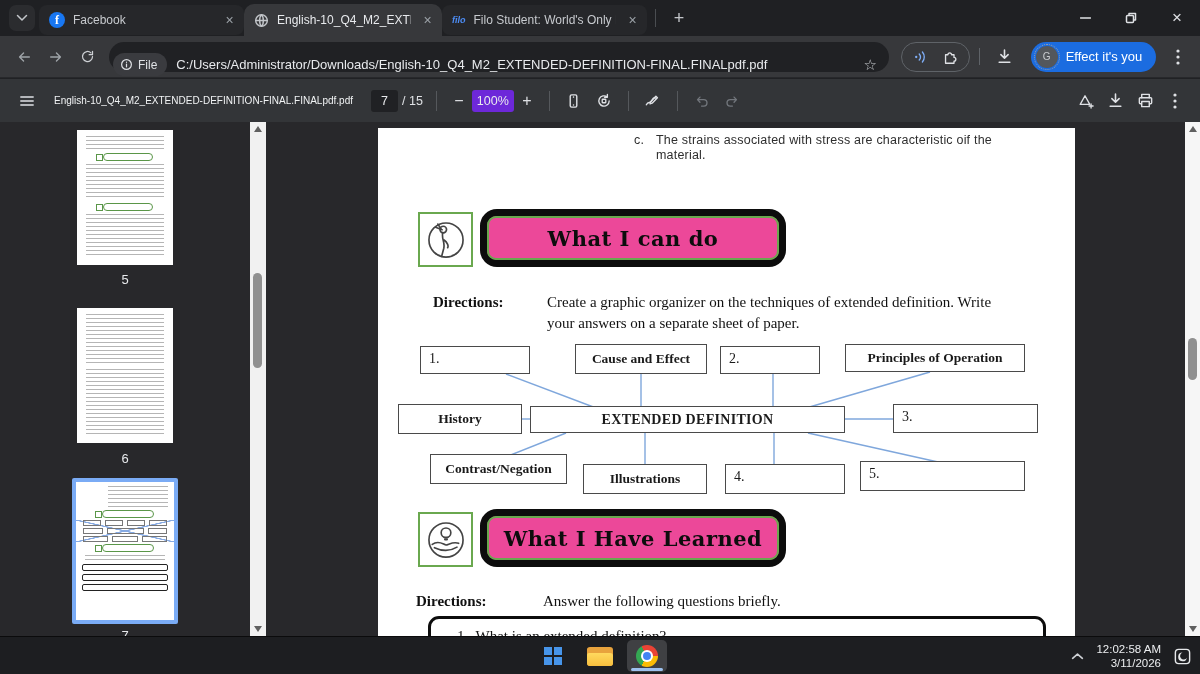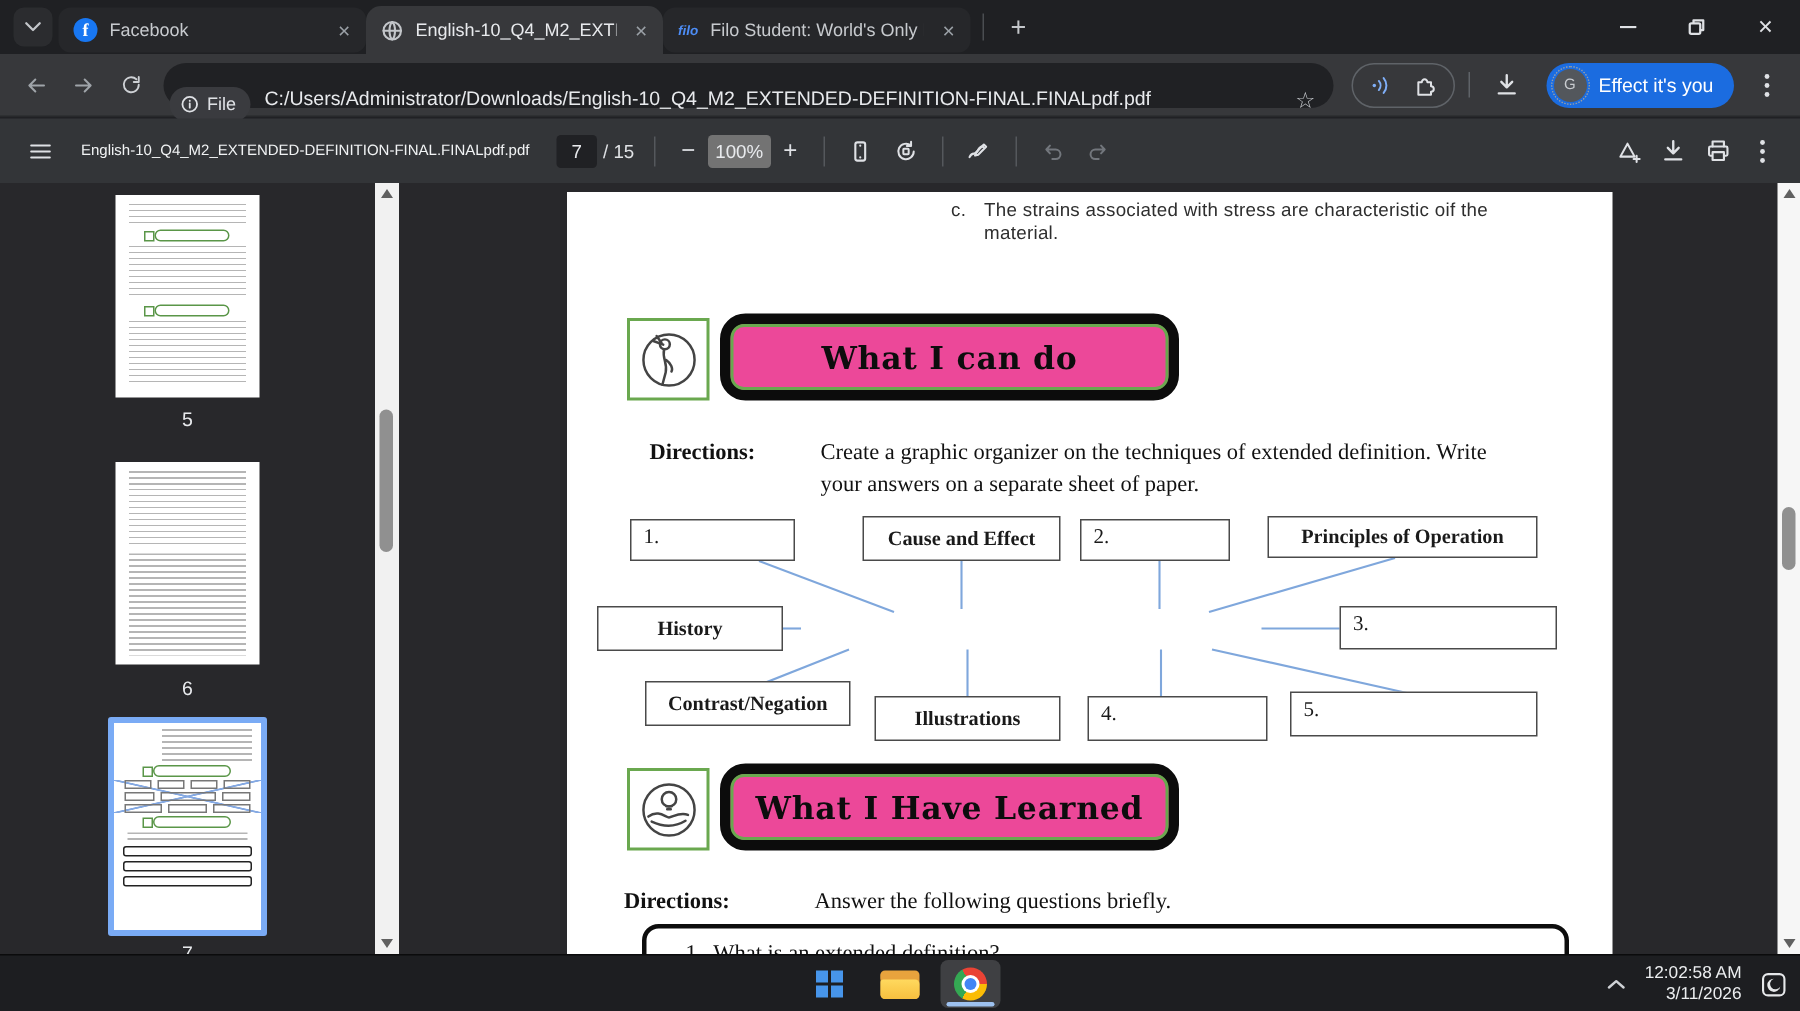--- a/index.html
+++ b/index.html
@@ -29,21 +29,21 @@
   .tabsep{width:1px;height:18px;background:#4a4d51;margin-left:8px;}
   .win-controls{margin-left:auto;display:flex;height:36px;}
   .win-btn{width:46px;height:36px;display:flex;align-items:center;justify-content:center;color:#dfe1e5;font-size:14px;}
 
   
   .omnibox-row{position:absolute;top:36px;left:0;right:0;height:42px;background:#37383b;display:flex;
     align-items:center;padding:0 8px;border-bottom:1px solid #27282b;}
   .nav-btn{width:32px;height:32px;border-radius:50%;display:flex;align-items:center;justify-content:center;color:#9fa4a9;}
   .nav-btn.lit{color:#cdd0d4;}
   .url-pill{width:788px;height:30px;margin-left:6px;background:#202124;border-radius:15px;display:flex;
-    align-items:flex-start;padding:16px 8px 0 4px;}
+    align-items:center;padding:16px 8px 0 4px;}
   .file-chip{display:flex;align-items:center;gap:5px;background:#3a3b3f;border-radius:12px;height:23px;
     padding:0 10px 0 7px;color:#dfe1e5;font-size:12px;flex:0 0 auto;}
   .url-text{flex:1;color:#e8eaed;font-size:13px;margin-left:9px;white-space:nowrap;overflow:hidden;}
   .star-btn{color:#c3c6ca;font-size:15px;padding:0 4px;}
   .ext-capsule{height:30px;border:1px solid #5f6368;border-radius:15px;display:flex;align-items:center;
     gap:13px;padding:0 11px;margin-left:12px;color:#dfe1e5;}
   .vsep{width:1px;height:17px;background:#5f6368;margin:0 9px;}
   .omni-ic{color:#dfe1e5;}
   .verify-btn{height:30px;border-radius:15px;background:#1b6ce0;color:#fff;font-size:13px;display:flex;
     align-items:center;gap:8px;padding:0 14px 0 5px;margin-left:10px;white-space:nowrap;}
@@ -52,21 +52,21 @@
   .menu-dots{width:28px;height:28px;display:flex;align-items:center;justify-content:center;color:#dfe1e5;margin-left:8px;}
 
   
   .pdfbar{position:absolute;top:79px;left:0;right:0;height:43px;background:#333538;display:flex;
     align-items:center;color:#e0e2e5;}
   .tb-btn{width:30px;height:30px;display:flex;align-items:center;justify-content:center;color:#dfe1e5;}
   .tb-btn.dim{color:#72767c;}
   .pdf-name{font-size:10px;color:#f1f3f4;margin-left:12px;white-space:nowrap;}
   .num-box{background:#202124;border:none;border-radius:3px;width:27px;height:22px;color:#e8eaed;
     font-size:12.5px;text-align:center;font-family:"Liberation Sans",sans-serif;}
-  .zoom-box{background:#737373;border-radius:3px;min-width:42px;height:22px;color:#e8eaed;font-size:12.5px;
+  .zoom-box{background:#6d28d9;border-radius:3px;min-width:42px;height:22px;color:#e8eaed;font-size:12.5px;
     display:flex;align-items:center;justify-content:center;}
   .tbsep{width:1px;height:20px;background:#55585c;margin:0 9px;}
   .tb-label{font-size:12.5px;margin:0 4px;}
   .tb-sign{font-size:16px;width:26px;height:26px;display:flex;align-items:center;justify-content:center;color:#dfe1e5;}
 
   
   .content{position:absolute;top:122px;left:0;right:0;bottom:38px;background:#28282b;overflow:hidden;}
 
   
   .thumb{position:absolute;left:77px;width:96px;background:#fff;overflow:hidden;}
@@ -452,20 +452,21 @@
             <line x1="396" y1="95" x2="396" y2="126"></line>
             <line x1="430" y1="95" x2="560" y2="124"></line>
           </g>
         </svg>
         <div class="obox blank" style="left:42px;top:8px;width:110px;height:28px;">1.</div>
         <div class="obox named" style="left:197px;top:6px;width:132px;height:30px;">Cause and Effect</div>
         <div class="obox blank" style="left:342px;top:8px;width:100px;height:28px;">2.</div>
         <div class="obox named" style="left:467px;top:6px;width:180px;height:28px;">Principles of Operation</div>
 
         <div class="obox named" style="left:20px;top:66px;width:124px;height:30px;">History</div>
+        <div class="obox center" style="left:152px;top:68px;width:315px;height:27px;">EXTENDED DEFINITION</div>
         <div class="obox blank" style="left:515px;top:66px;width:145px;height:29px;">3.</div>
 
         <div class="obox named" style="left:52px;top:116px;width:137px;height:30px;">Contrast/Negation</div>
         <div class="obox named" style="left:205px;top:126px;width:124px;height:30px;">Illustrations</div>
         <div class="obox blank" style="left:347px;top:126px;width:120px;height:30px;">4.</div>
         <div class="obox blank" style="left:482px;top:123px;width:165px;height:30px;">5.</div>
       </div>
 
       <div class="iconbox" style="top:384px;">
         <svg class="ic" width="44" height="44" viewBox="0 0 40 40" stroke-width="1">

